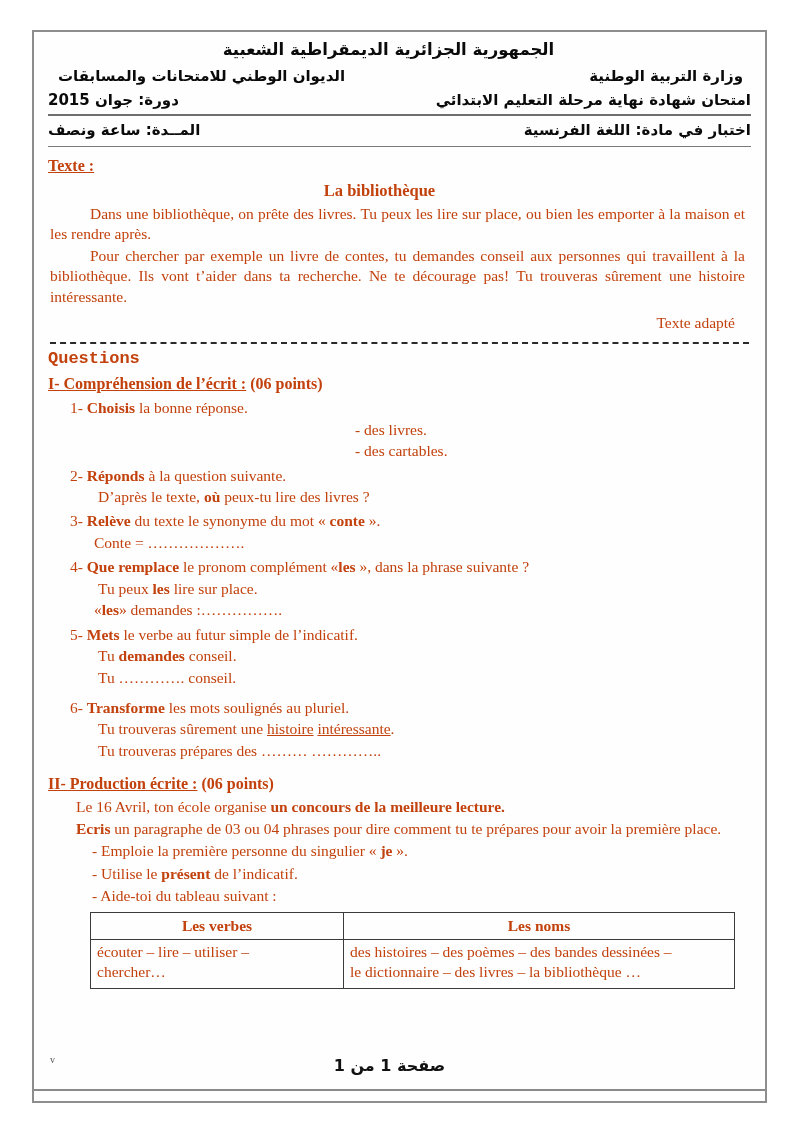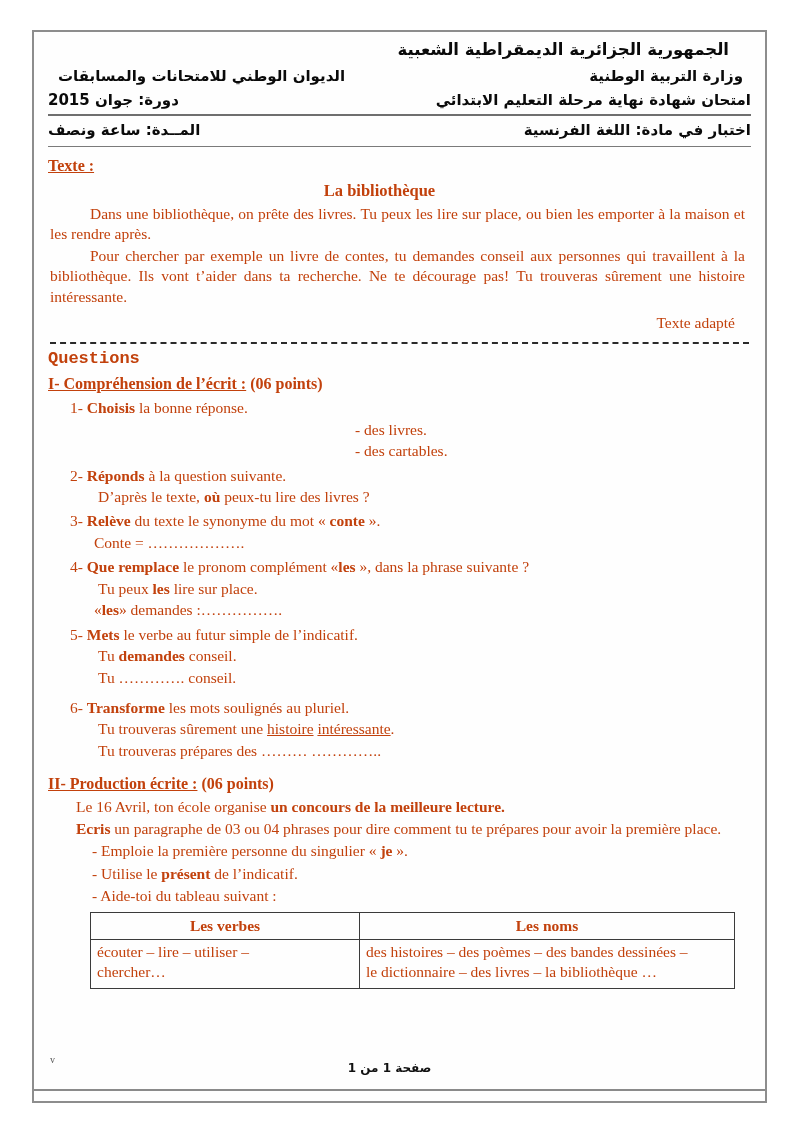--- a/index.html
+++ b/index.html
@@ -39,20 +39,21 @@
     box-sizing: border-box;
   }
 
   
   .hdr {
     font-family: "DejaVu Sans", "Liberation Sans", sans-serif;
     direction: rtl;
     color: #0a0a0a;
   }
   .hdr-title {
+    text-align: center;
     font-weight: bold;
     font-size: 16.5px;
     letter-spacing: 0px;
     padding-top: 8px;
     padding-right: 22px;
   }
   .hdr-row {
     display: flex;
     justify-content: space-between;
     align-items: baseline;
@@ -208,36 +209,36 @@
   table.helper th,
   table.helper td {
     border: 1.6px solid #3b3b3b;
     padding: 2px 6px;
     vertical-align: top;
     line-height: 1.3;
   }
   table.helper th {
     text-align: center;
     font-weight: bold;
-    padding: 3px 16px;
+    padding: 3px 8px;
   }
   table.helper td { height: 44px; }
   .col-verbs { width: 236px; }
   .cell-line { display: block; }
 
   
   .footer {
     position: absolute;
     left: 0;
     right: 0;
     bottom: 26px;
     text-align: center;
     font-family: "DejaVu Sans", "Liberation Sans", sans-serif;
     font-weight: bold;
-    font-size: 12px;
+    font-size: 16px;
     direction: rtl;
     padding-right: 20px;
   }
   .footer-mark {
     position: absolute;
     left: 16px;
     bottom: 36px;
     font-size: 10px;
     color: #555;
   }

